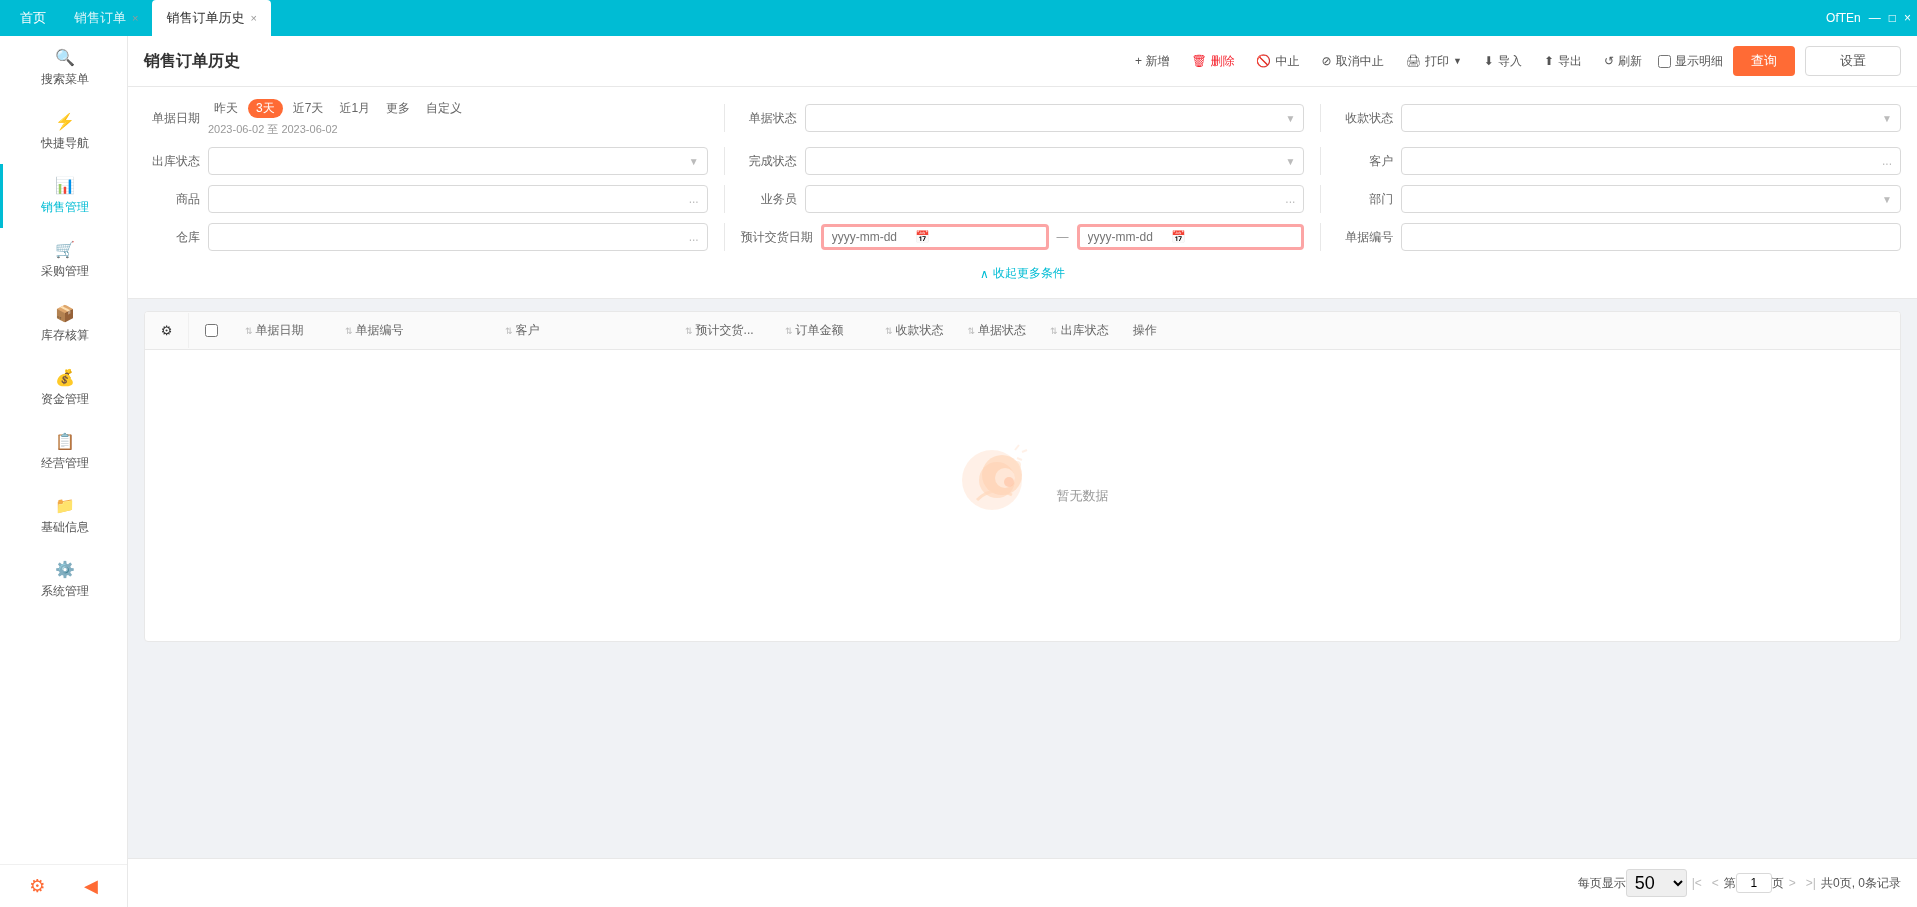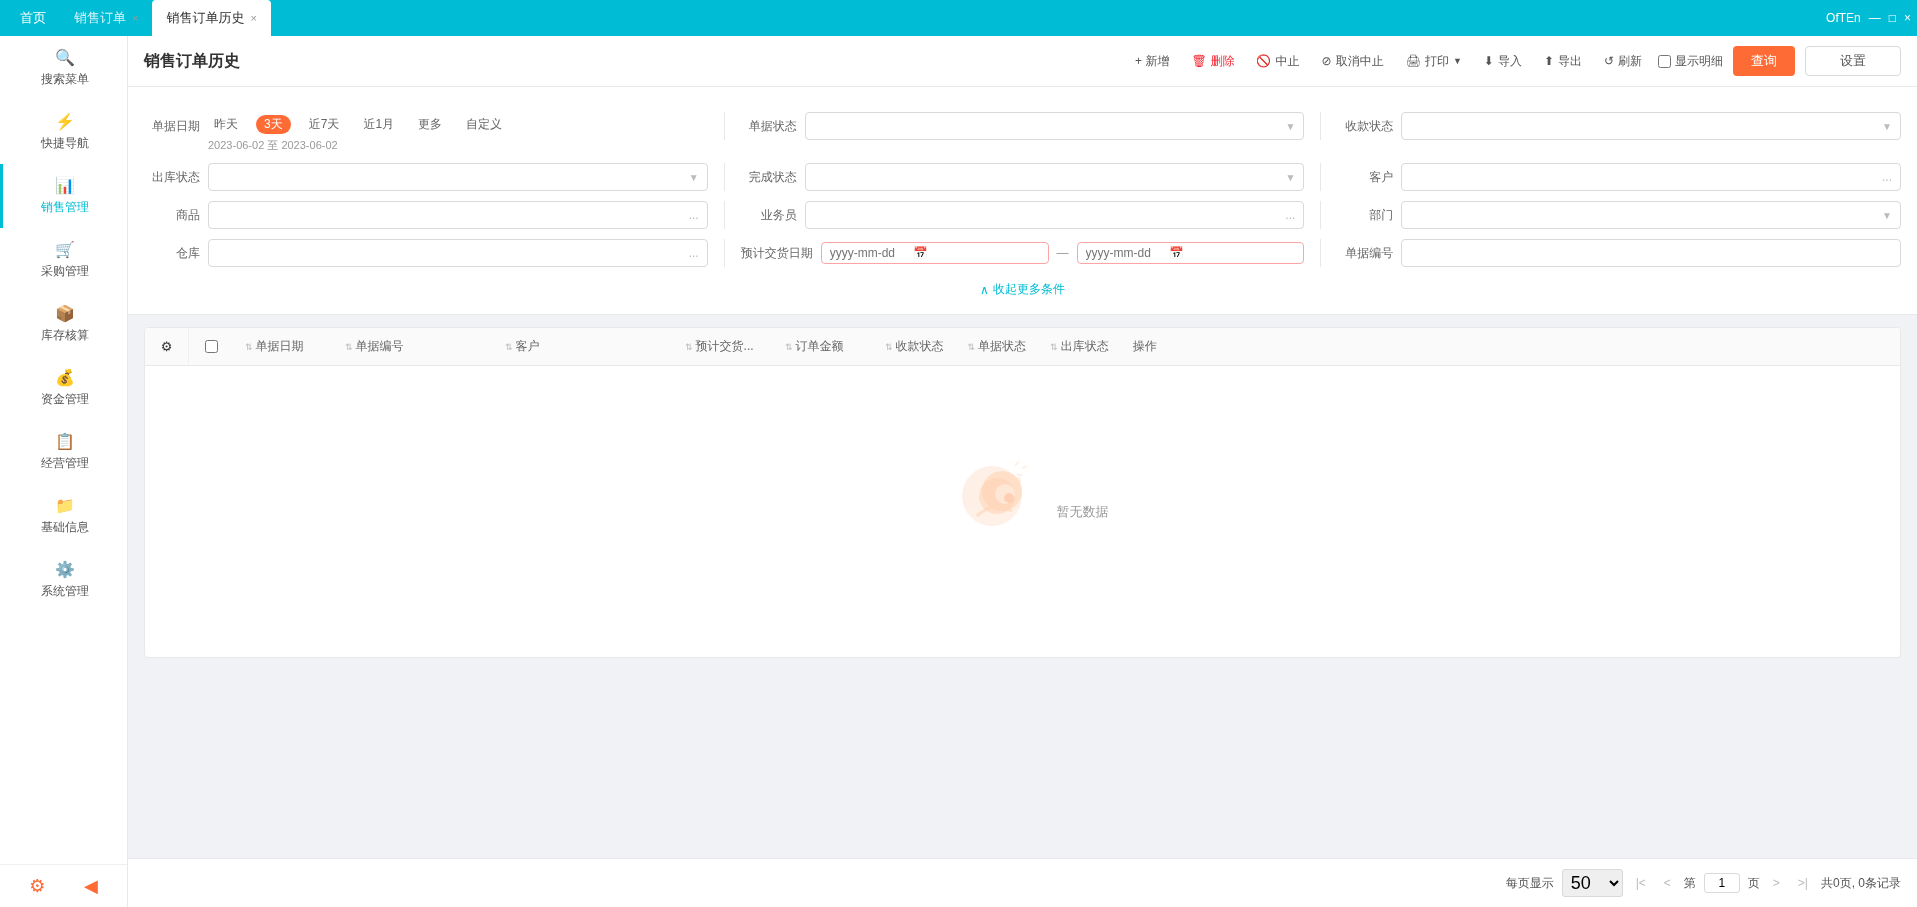--- a/index.html
+++ b/index.html
@@ -39,42 +39,42 @@
 
     
     .filter-area { background: #fff; padding: 12px 16px; border-bottom: 1px solid #e8e8e8; flex-shrink: 0; }
     .filter-row { display: flex; align-items: center; margin-bottom: 10px; gap: 0; }
     .filter-item { display: flex; align-items: center; flex: 1; gap: 8px; }
     .filter-label { color: #666; font-size: 12px; white-space: nowrap; min-width: 56px; text-align: right; }
     .filter-control { flex: 1; display: flex; align-items: center; border: 1px solid #d9d9d9; border-radius: 4px; padding: 4px 8px; background: #fff; min-height: 28px; cursor: pointer; }
     .filter-control .placeholder { color: #bbb; font-size: 12px; flex: 1; }
     .filter-control .arrow { color: #bbb; font-size: 10px; margin-left: 4px; }
     .filter-control .dots { color: #bbb; font-size: 12px; margin-left: 4px; }
-    .date-filter { display: flex; align-items: center; gap: 12px; margin-top: 16px; }
+    .date-filter { display: flex; align-items: center; gap: 4px; }
     .date-tag { padding: 1px 6px; border-radius: 2px; font-size: 12px; cursor: pointer; color: #666; }
     .date-tag.active { background: #ff6b35; color: #fff; border-radius: 10px; padding: 1px 8px; }
     .date-range { font-size: 11px; color: #999; margin-top: 2px; }
     .filter-divider { width: 1px; background: #e8e8e8; margin: 0 16px; height: 28px; }
     .collapse-btn { display: flex; align-items: center; justify-content: center; color: #00bcd4; font-size: 12px; cursor: pointer; gap: 4px; padding: 4px 0; }
 
     
-    .date-input-wrap { display: flex; align-items: center; gap: 4px; border: 1px solid #fca5a5; border-radius: 4px; padding: 3px 8px; background: #fff; flex: 1; }
+    .date-input-wrap { display: flex; align-items: center; gap: 4px; border: 3px solid #fca5a5; border-radius: 4px; padding: 3px 8px; background: #fff; flex: 1; }
     .date-input-wrap input { border: none; outline: none; font-size: 12px; color: #bbb; width: 80px; }
     .date-input-wrap .cal-icon { color: #bbb; font-size: 12px; }
     .date-dash { color: #999; font-size: 12px; }
 
     
     .table-wrap { flex: 1; overflow: auto; padding: 12px 16px; }
 
     
     .empty-state { display: flex; align-items: center; justify-content: center; padding: 80px 0; }
     .empty-text { color: #999; font-size: 13px; }
 
     
-    .pagination { background: #fff; border-top: 1px solid #e8e8e8; padding: 10px 16px; display: flex; align-items: center; justify-content: flex-end; gap: 8px; flex-shrink: 0; font-size: 12px; color: #555; }
+    .pagination { background: #fff; border-top: 1px solid #e8e8e8; padding: 10px 16px; display: flex; align-items: center; justify-content: flex-end; flex-shrink: 0; font-size: 12px; color: #555; }
     .pagination select { border: 1px solid #d9d9d9; border-radius: 3px; padding: 2px 4px; font-size: 18px; }
     .pagination .page-input { border: 1px solid #d9d9d9; border-radius: 3px; width: 36px; text-align: center; padding: 2px 4px; font-size: 12px; }
     .pagination .page-btn { cursor: pointer; color: #555; padding: 2px 5px; border-radius: 3px; }
     .pagination .page-btn.disabled { color: #bbb; cursor: default; }
 
     
     .sidebar-bottom { margin-top: auto; padding: 10px; display: flex; justify-content: space-around; border-top: 1px solid #f0f0f0; }
     .sidebar-bottom-icon { font-size: 18px; color: #ff6b35; cursor: pointer; }
 
     

